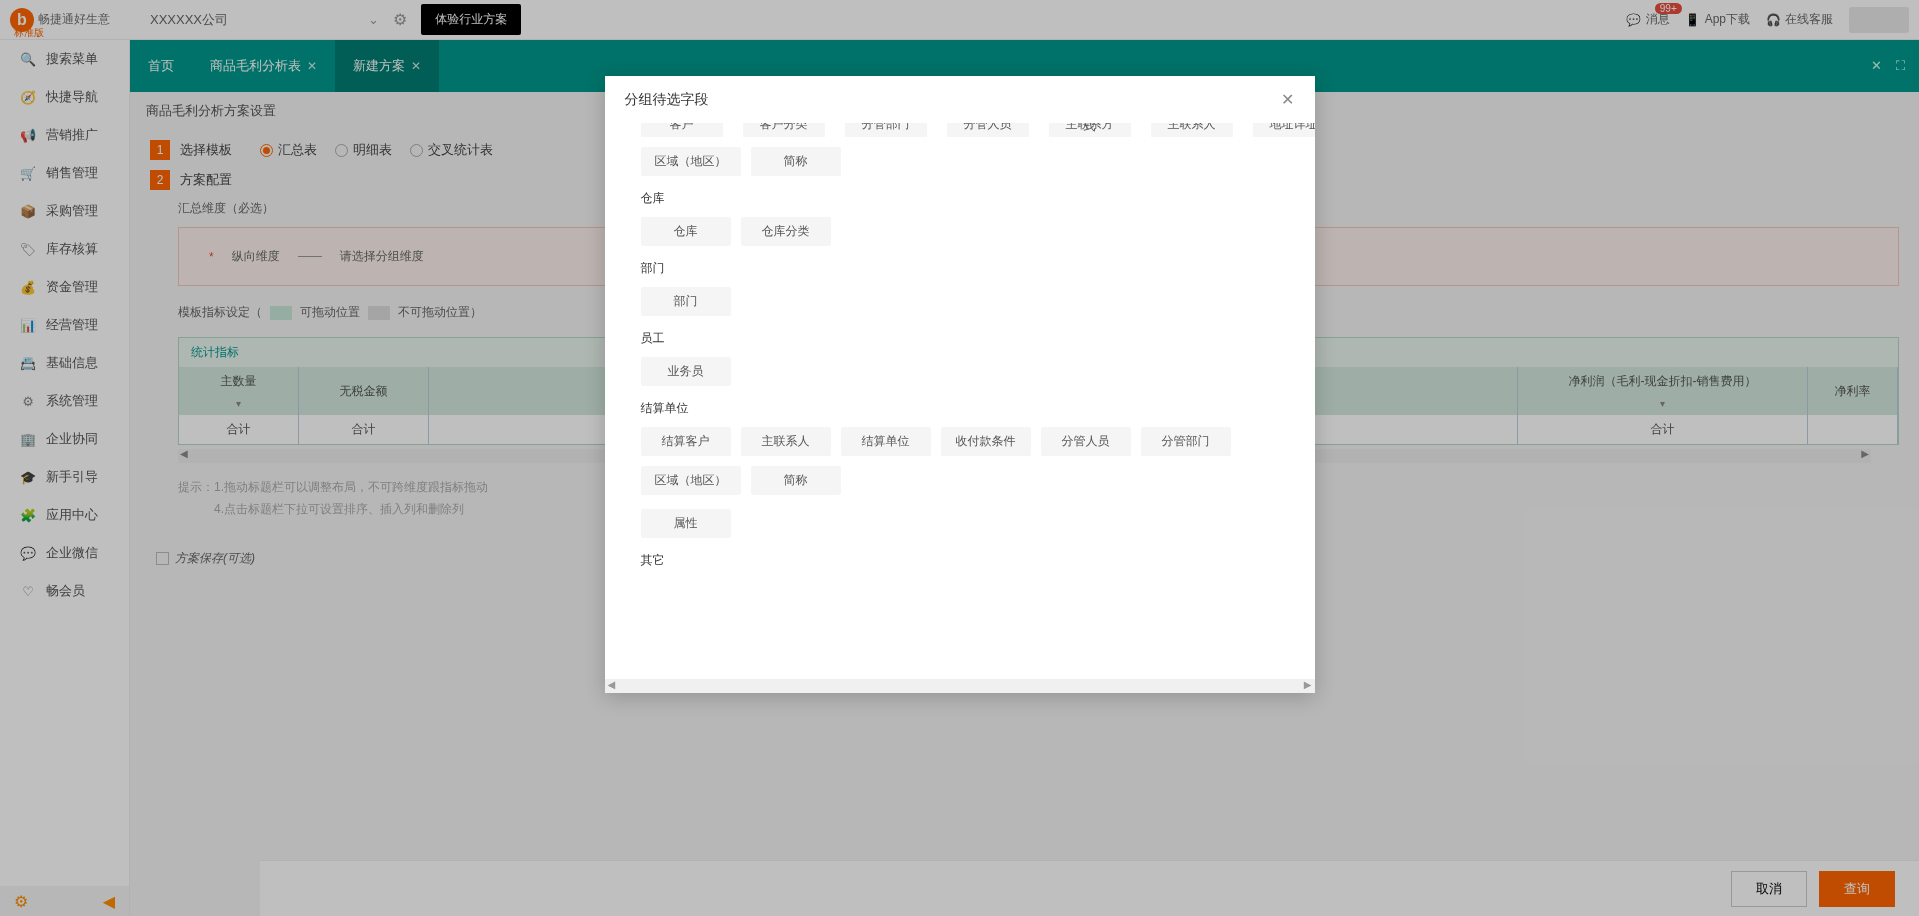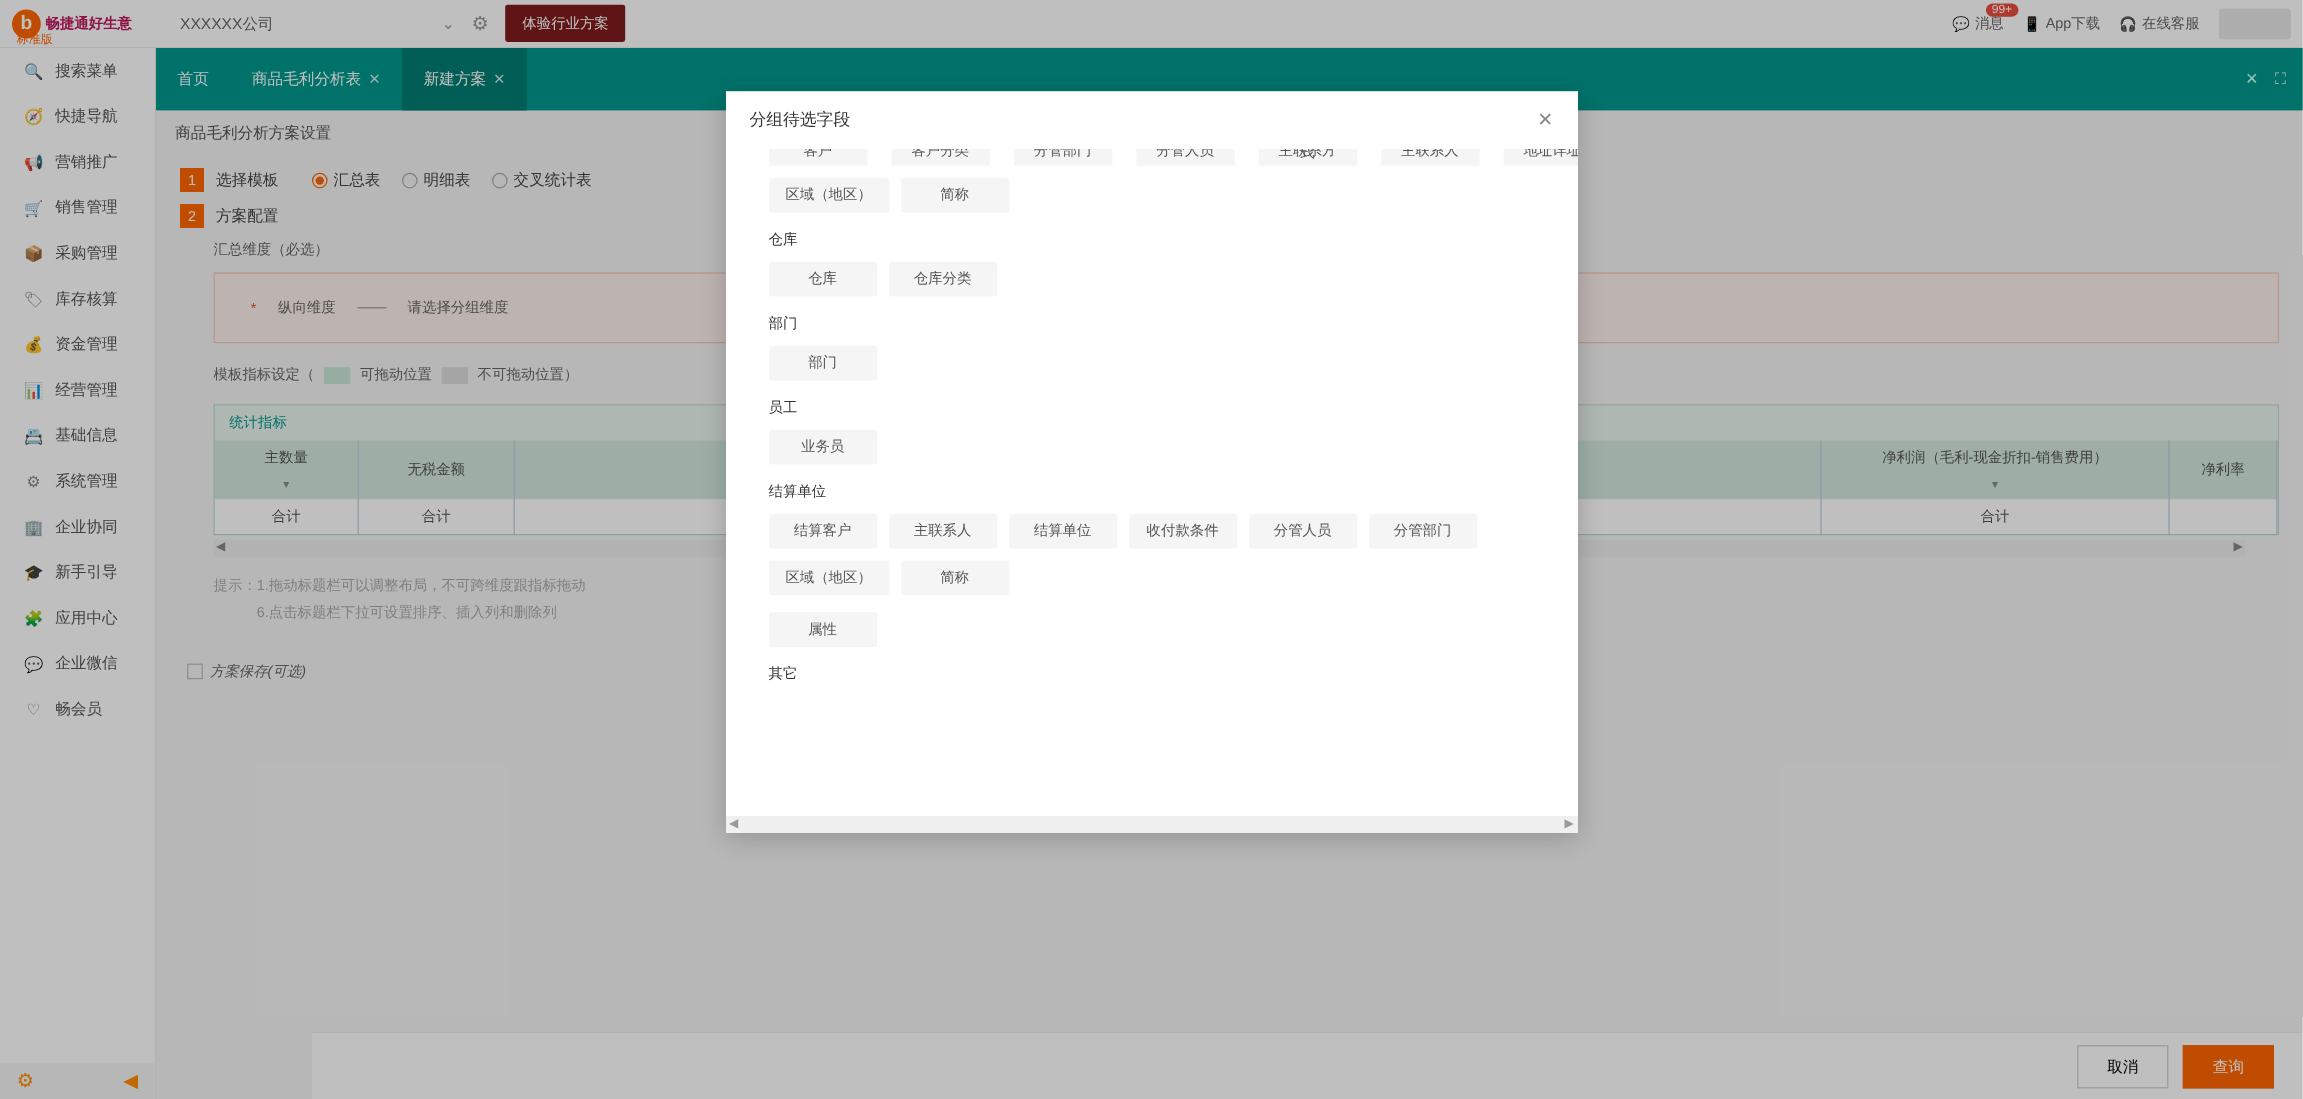--- a/index.html
+++ b/index.html
@@ -2,26 +2,26 @@
 <html><head>
 <meta charset="utf-8">
 <style>
 * { margin: 0; padding: 0; box-sizing: border-box; font-family: "Microsoft YaHei", Arial, sans-serif; }
 body { width: 1919px; height: 916px; overflow: hidden; background: #f5f5f5; position: relative; }
 
 
 .header { height: 40px; background: #fff; display: flex; align-items: center; padding: 0 10px; border-bottom: 1px solid #eee; }
 .logo { width: 120px; display: flex; align-items: center; }
 .logo-icon { width: 24px; height: 24px; background: #ff6600; border-radius: 50%; color: #fff; display: flex; align-items: center; justify-content: center; font-weight: bold; margin-right: 4px; }
-.logo-text { font-size: 12px; color: #be185d; font-weight: bold; }
+.logo-text { font-size: 12px; color: #737373; font-weight: normal; }
 .logo-sub { font-size: 10px; color: #ff6600; position: absolute; top: 26px; left: 14px; }
 .company-select { margin-left: 20px; color: #666; font-size: 13px; display: flex; align-items: center; }
 .company-select .chev { margin-left: 140px; color: #999; }
 .gear { margin-left: 14px; color: #999; }
-.orange-btn { margin-left: 14px; background: #7f1d1d; color: #fff; border: none; padding: 7px 14px; font-size: 12px; cursor: pointer; border-radius: 2px; font-family: Liberation Serif, serif; }
+.orange-btn { margin-left: 14px; background: #000000; color: #fff; border: none; padding: 7px 14px; font-size: 12px; cursor: pointer; border-radius: 2px; font-family: Liberation Serif, serif; }
 .header-right { margin-left: auto; display: flex; align-items: center; gap: 16px; color: #666; font-size: 12px; }
 .header-right .item { display: flex; align-items: center; gap: 4px; position: relative; }
 .badge-99 { position: absolute; top: -8px; right: -12px; background: #e84c3d; color: #fff; border-radius: 8px; font-size: 10px; padding: 0 5px; }
 .avatar-block { width: 60px; height: 26px; background: #e8e8e8; border-radius: 3px; }
 
 
 .layout { display: flex; height: calc(100% - 40px); }
 .sidebar { width: 130px; background: #fff; border-right: 1px solid #eee; position: relative; }
 .sidebar-item { display: flex; align-items: center; gap: 10px; padding: 10px 20px; color: #555; font-size: 13px; cursor: pointer; }
 .sidebar-item .sicon { width: 16px; height: 16px; display: flex; align-items: center; justify-content: center; color: #888; }
@@ -286,21 +286,21 @@
           <div class="stat-cell" style="width:130px">合计</div>
           <div class="stat-cell wide"></div>
           <div class="stat-cell" style="width:290px">合计</div>
           <div class="stat-cell" style="width:90px"></div>
         </div>
       </div>
       <div class="hscroll"></div>
 
       <div class="hint">
         <div>提示：1.拖动标题栏可以调整布局，不可跨维度跟指标拖动</div>
-        <div style="margin-left:36px">6.点击标题栏下拉可设置排序、插入列和删除列</div>
+        <div style="margin-left:36px">4.点击标题栏下拉可设置排序、插入列和删除列</div>
       </div>
 
       <div class="save-row">
         <span class="chk"></span>
         <span>方案保存(可选)</span>
       </div>
     </div>
 
     <div class="page-footer">
       <button class="btn">取消</button>

